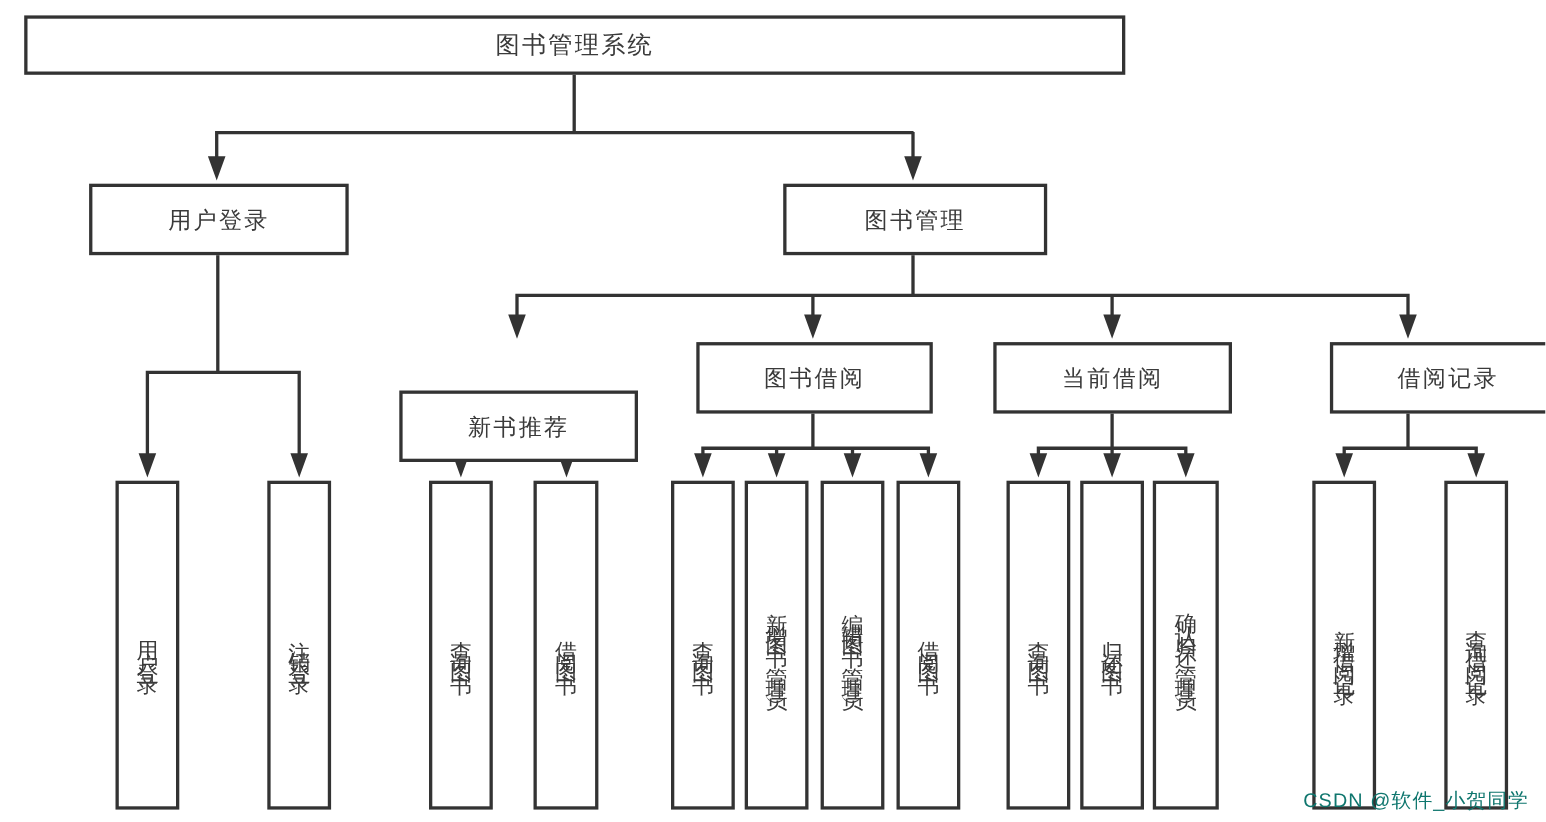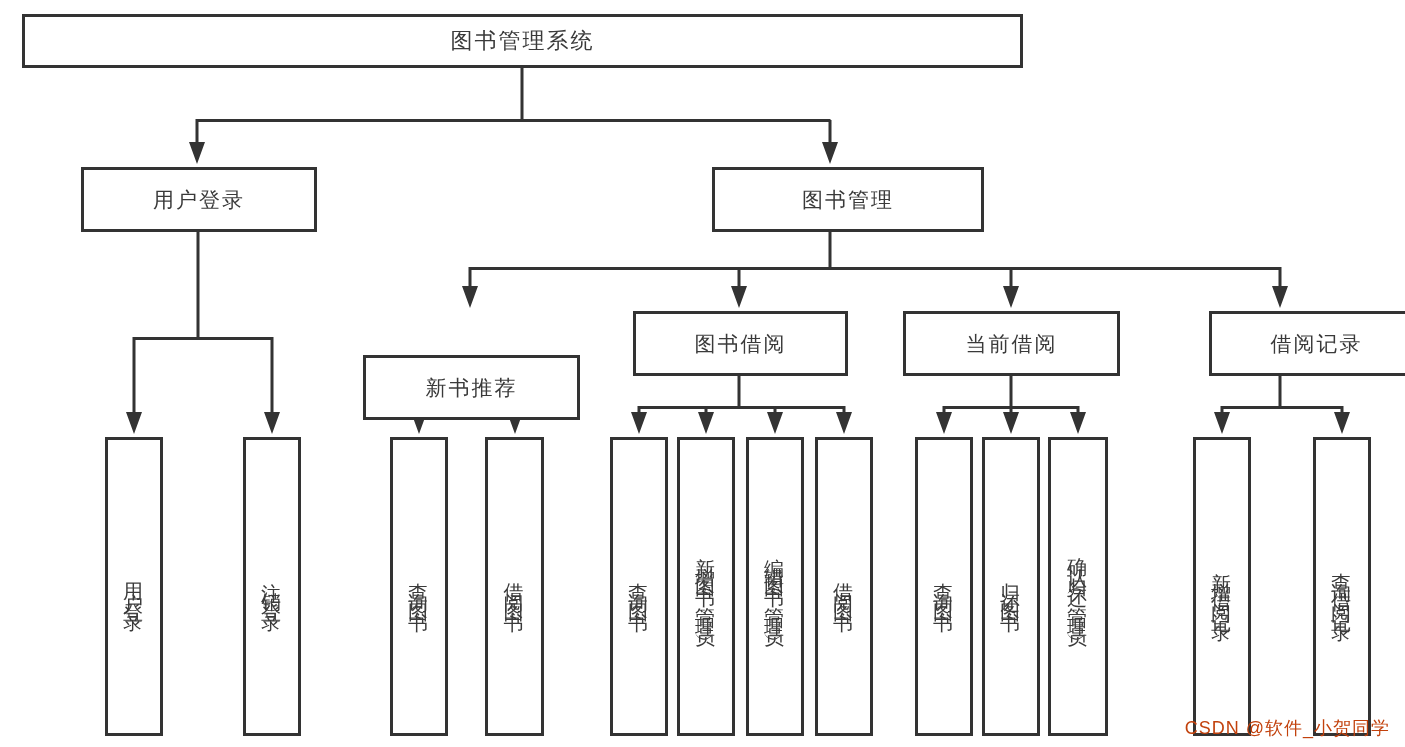--- a/index.html
+++ b/index.html
@@ -38,21 +38,21 @@
     font-size: 20px;
     letter-spacing: 10px;
     color: #3a3a3a;
     white-space: nowrap;
   }
   .watermark {
     position: absolute;
     top: 716px;
     right: 15px;
     font-size: 18px;
-    color: #c2410c;
+    color: #0f766e;
     z-index: 3;
     letter-spacing: 1px;
   }
 </style>
 </head>
 <body>
 
 <div class="stage">
 
   <svg class="wires" viewBox="0 0 1405 747" xmlns="http://www.w3.org/2000/svg">
@@ -74,21 +74,21 @@
       M1214 412 L1230 412 L1222 434 Z  M1334 412 L1350 412 L1342 434 Z"></path>
   </svg>
 
   <div class="box hbox root-box" style="left:22px; top:14px; width:1001px; height:54px;">
     <span>图书管理系统</span>
   </div>
 
   <div class="box hbox" style="left:81px; top:167px; width:236px; height:65px;">
     <span>用户登录</span>
   </div>
-  <div class="box hbox" style="left:712px; top:167px; width:272px; height:65px;">
+  <div class="box hbox" style="left:712px; top:167px; width:240px; height:65px;">
     <span>图书管理</span>
   </div>
 
   <div class="box hbox" style="left:363px; top:311px; width:217px; height:65px;margin-top:44px;">
     <span>新书推荐</span>
   </div>
   <div class="box hbox" style="left:903px; top:311px; width:217px; height:65px;">
     <span>当前借阅</span>
   </div>
   <div class="box hbox" style="left:633px; top:311px; width:215px; height:65px;">

